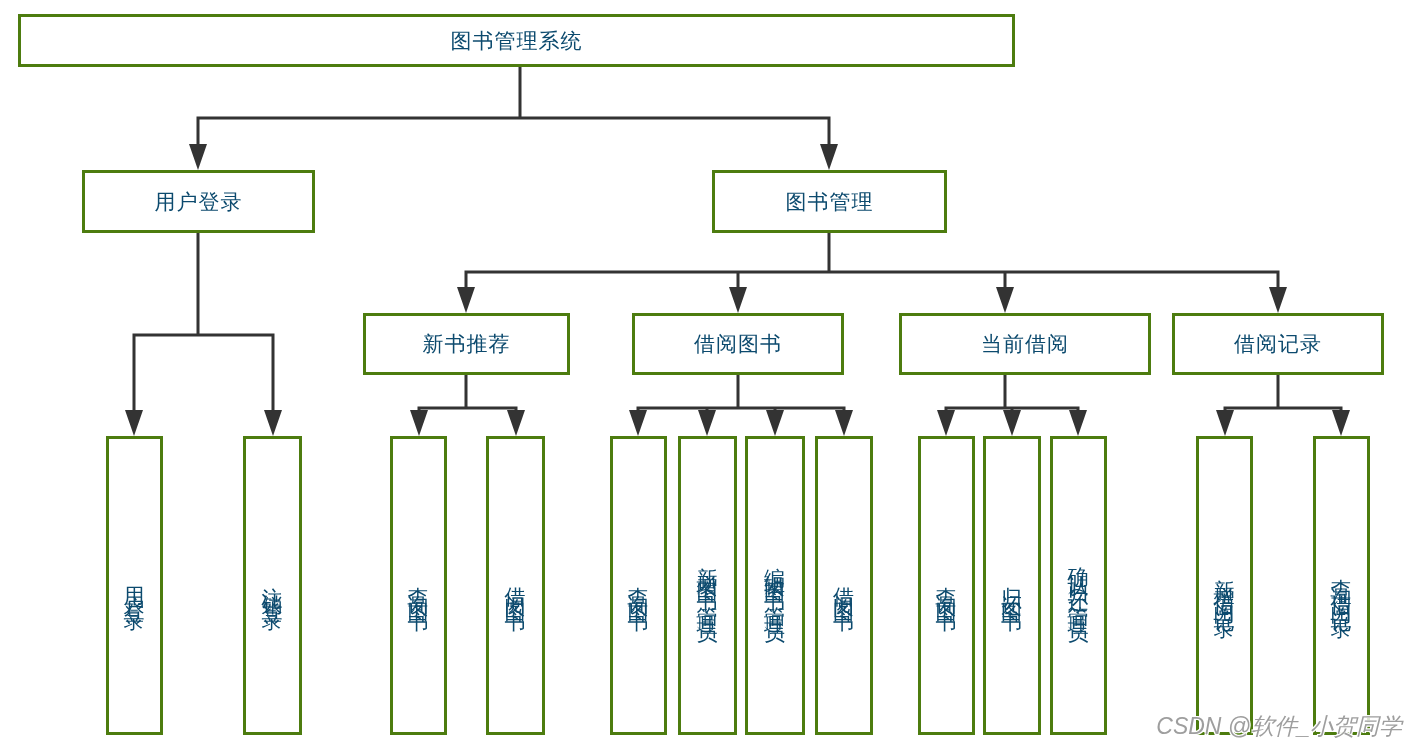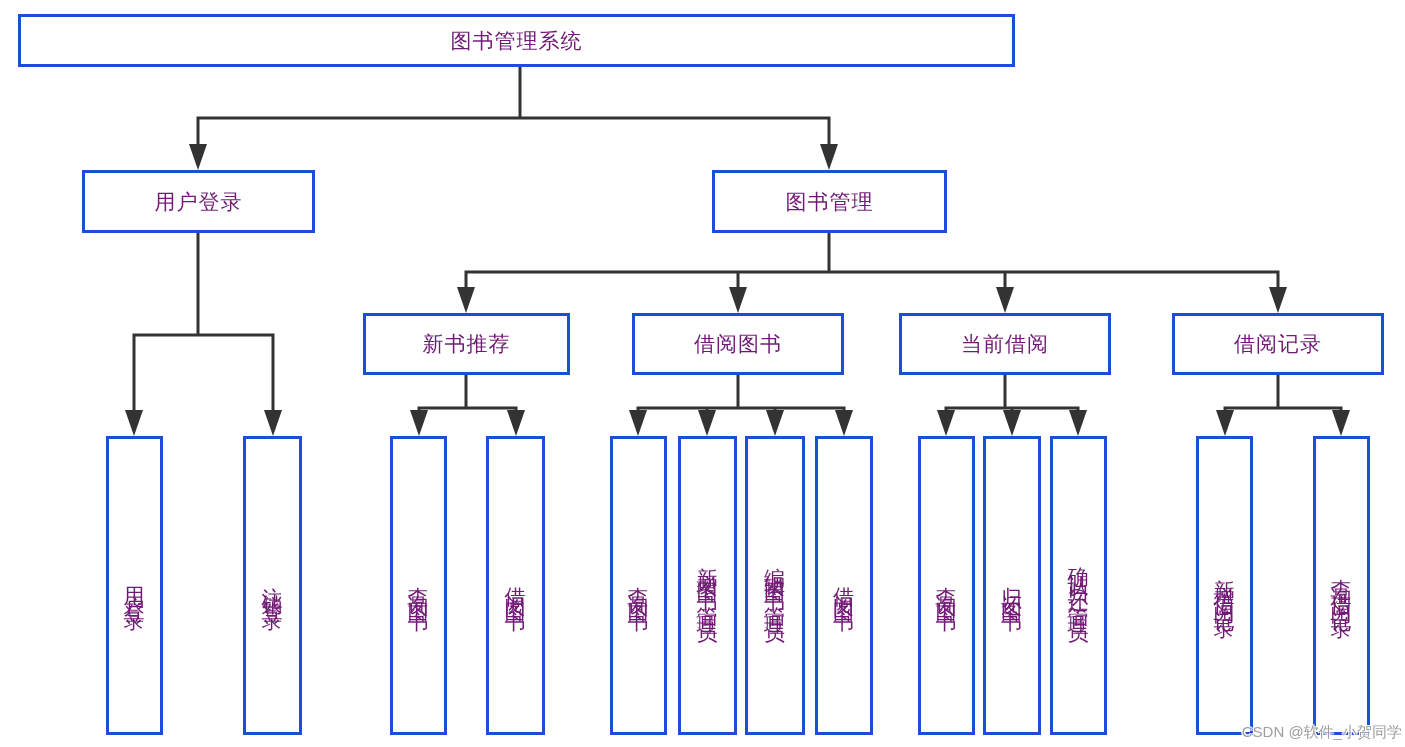--- a/index.html
+++ b/index.html
@@ -15,47 +15,48 @@
     overflow:hidden;
   }
   .connectors{
     position:absolute;
     left:0;top:0;
     z-index:0;
   }
   .node{
     position:absolute;
     box-sizing:border-box;
-    border:3px solid #1d4ed8;
+    border:3px solid #4d7c0f;
     background:#ffffff;
     display:flex;
     align-items:center;
     justify-content:center;
-    color:#701a75;
+    color:#0c4a6e;
     font-size:21px;
     z-index:1;
     letter-spacing:1px;
   }
   .leaf{
     writing-mode:vertical-rl;
     text-orientation:mixed;
     letter-spacing:8px;
     line-height:1.0;
     font-size:21px;
   }
   .leaf .lbl{display:block;}
   .watermark{
     position:absolute;
     right:3px;
     bottom:5px;
-    font-size:15px;
+    font-size:23px;
     color:#9e9e9e;
     z-index:3;
     text-shadow:1px 1px 0 #ffffff,-1px -1px 0 #ffffff,1px -1px 0 #ffffff,-1px 1px 0 #ffffff;
     white-space:nowrap;
+    font-style:italic;
   }
 </style>
 </head>
 <body>
 
 <div class="canvas">
 
   <svg class="connectors" width="1405" height="747">
     <g stroke="#333333" stroke-width="3" fill="none" stroke-linecap="square">
 
@@ -106,21 +107,21 @@
   <div class="node" style="left:712px;top:170px;width:235px;height:63px;">
     <span class="lbl">图书管理</span>
   </div>
 
   <div class="node" style="left:363px;top:313px;width:207px;height:62px;">
     <span class="lbl">新书推荐</span>
   </div>
   <div class="node" style="left:632px;top:313px;width:212px;height:62px;">
     <span class="lbl">借阅图书</span>
   </div>
-  <div class="node" style="left:899px;top:313px;width:212px;height:62px;">
+  <div class="node" style="left:899px;top:313px;width:252px;height:62px;">
     <span class="lbl">当前借阅</span>
   </div>
   <div class="node" style="left:1172px;top:313px;width:212px;height:62px;">
     <span class="lbl">借阅记录</span>
   </div>
 
   <div class="node leaf" style="left:106px;top:436px;width:57px;height:299px;">
     <span class="lbl">用户登录</span>
   </div>
   <div class="node leaf" style="left:243px;top:436px;width:59px;height:299px;">

